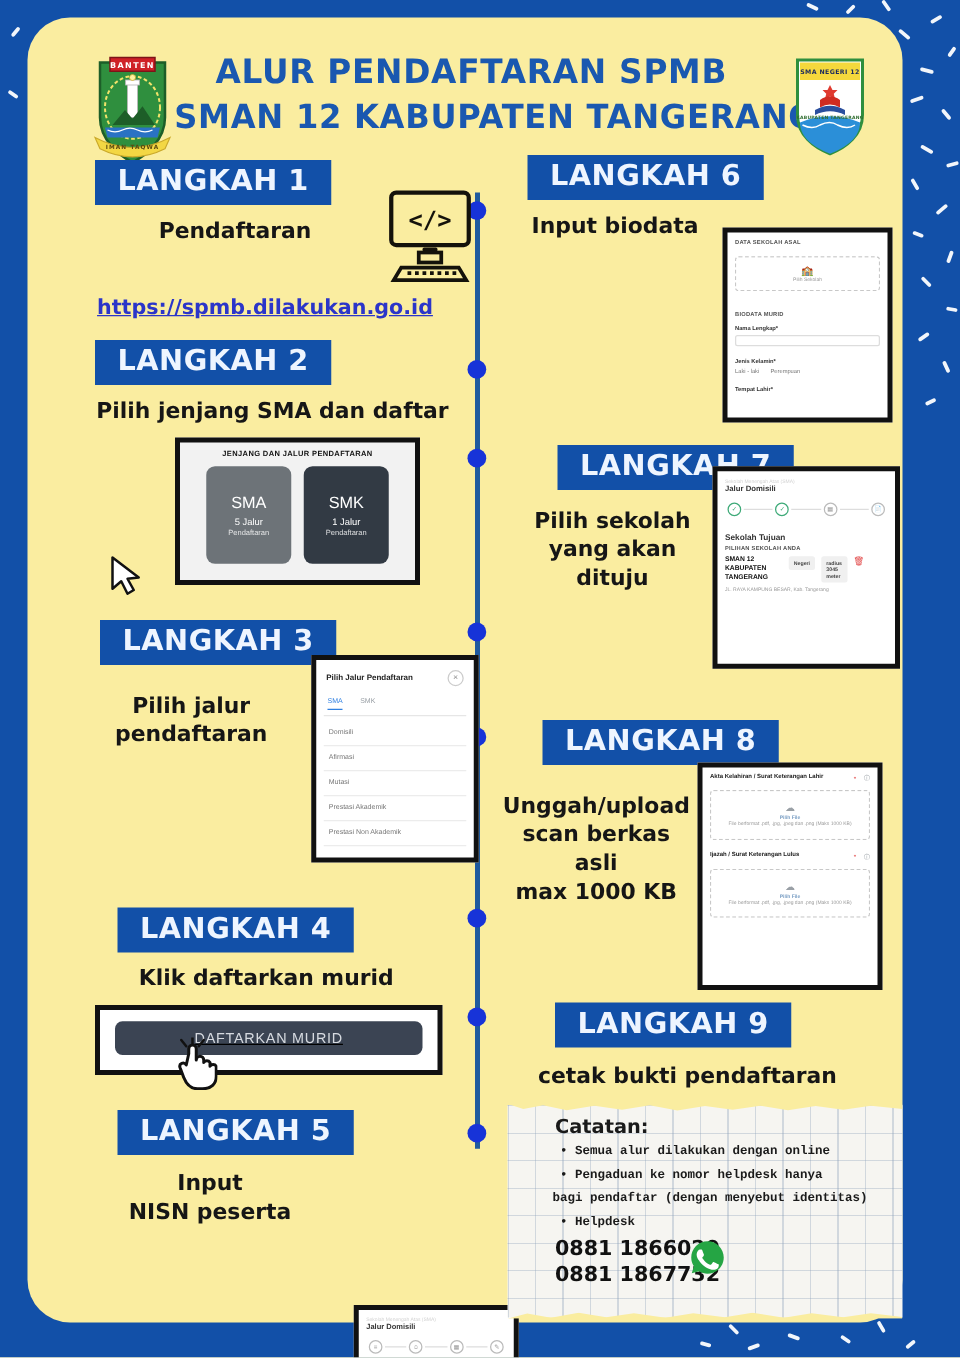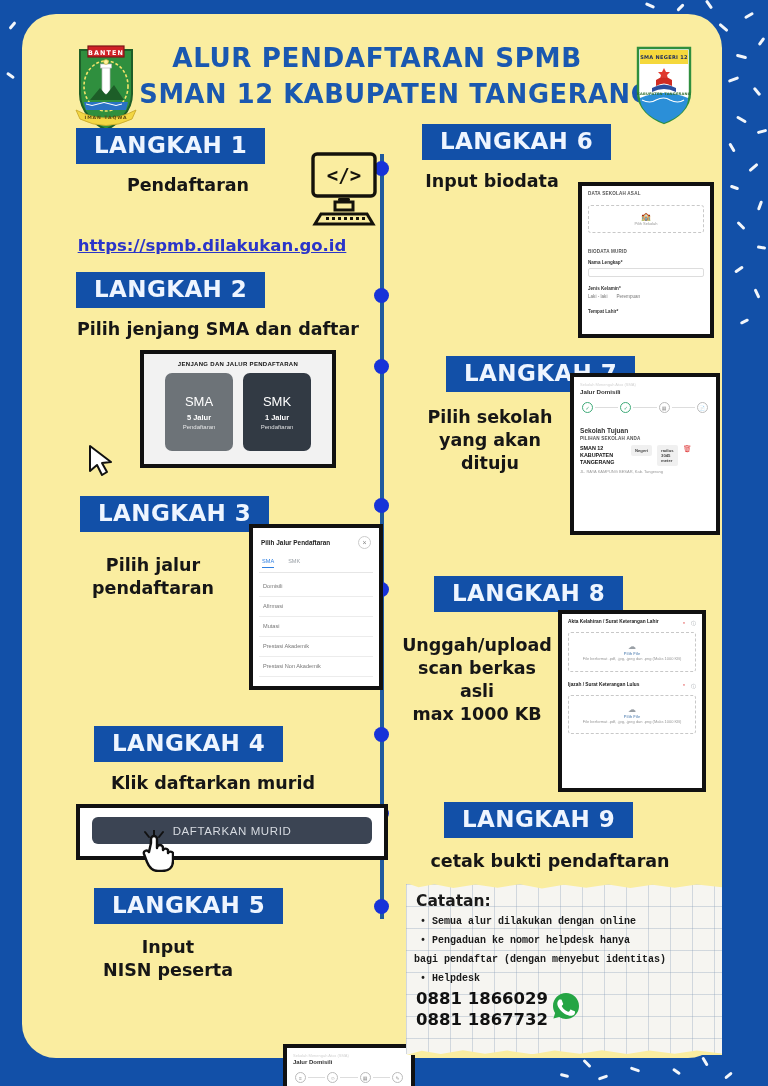--- a/index.html
+++ b/index.html
@@ -154,39 +154,39 @@
   }
   .jcards { display: flex; gap: 10px; justify-content: center; }
   .jcard {
     width: 68px; height: 78px; border-radius: 7px;
     display: flex; flex-direction: column; align-items: center; justify-content: center;
     color: #fff;
   }
   .jcard.sma { background: #6d7378; }
   .jcard.smk { background: #323a44; }
   .jcard .nm  { font-size: 13px; font-weight: 400; margin-bottom: 4px; }
-  .jcard .jl  { font-size: 7.5px; font-weight: 700; }
+  .jcard .jl  { font-size: 7.5px; font-weight: 400; }
   .jcard .pd  { font-size: 6px; opacity: .82; margin-top: 2px; }
 
   .cursor-arrow { position: absolute; width: 30px; height: 34px; }
 
   
   #shot-jalur { position: absolute; left: 181px; top: 396px; width: 134px; height: 166px; }
   .dlg-title { font-size: 6.4px; font-weight: 700; color: #222; }
   .dlg-close {
     width: 13px; height: 13px; border: .8px solid #ccc; border-radius: 50%;
     font-size: 7px; color: #888; display: flex; align-items: center; justify-content: center;
   }
   .dlg-tabs { display: flex; gap: 14px; margin: 9px 0 4px; }
   .dlg-tab { font-size: 5.6px; color: #9aa0a6; padding-bottom: 3px; }
   .dlg-tab.active { color: #2f7fe0; border-bottom: 1.3px solid #2f7fe0; }
   .dlg-row { font-size: 5.6px; color: #777; padding: 6.5px 4px; border-bottom: .6px solid #ececec; }
 
   
-  #shot-daftarkan { position: absolute; left: 8px; top: 676px; width: 312px; height: 56px; }
+  #shot-daftarkan { position: absolute; left: 8px; top: 676px; width: 278px; height: 56px; text-decoration: underline; }
   .btn-dark {
     background: #3b4453; color: #d6dae0; border-radius: 6px;
     height: 27px; margin: 9px 12px; display: flex; align-items: center; justify-content: center;
     font-size: 11.5px; letter-spacing: .6px;
   }
   .cursor-hand { position: absolute; width: 30px; height: 38px; }
 
   
   #shot-nisn { position: absolute; left: 215px; top: 916px; width: 132px; height: 140px; }
   .stepper { display: flex; align-items: center; justify-content: space-between; margin: 7px 2px 9px; }
@@ -225,20 +225,21 @@
   #catatan {
     position: absolute;
     left: 384px;
     top: 870px;
     width: 316px;
     height: 170px;
     background:
       repeating-linear-gradient(to right, rgba(140,160,185,.35) 0 1px, transparent 1px 22px),
       repeating-linear-gradient(to bottom, rgba(140,160,185,.35) 0 1px, transparent 1px 22px),
       #f6f5f1;
+    padding-left: 28px;
   }
   #catatan .inner { padding: 8px 8px 0 10px; }
   .cat-title { font-size: 15.5px; font-weight: 700; color: #1a1a1a; font-family: "DejaVu Sans", sans-serif; }
   .cat-item {
     font-size: 10px; font-weight: 700; color: #1a1a1a; line-height: 19px;
     font-family: Liberation Mono, monospace;
   }
   .cat-bullet { padding-left: 16px; text-indent: -12px; }
   .cat-bullet::before { content: "• "; }
   .cat-phone { font-size: 16.5px; font-weight: 700; color: #111; line-height: 21px;

